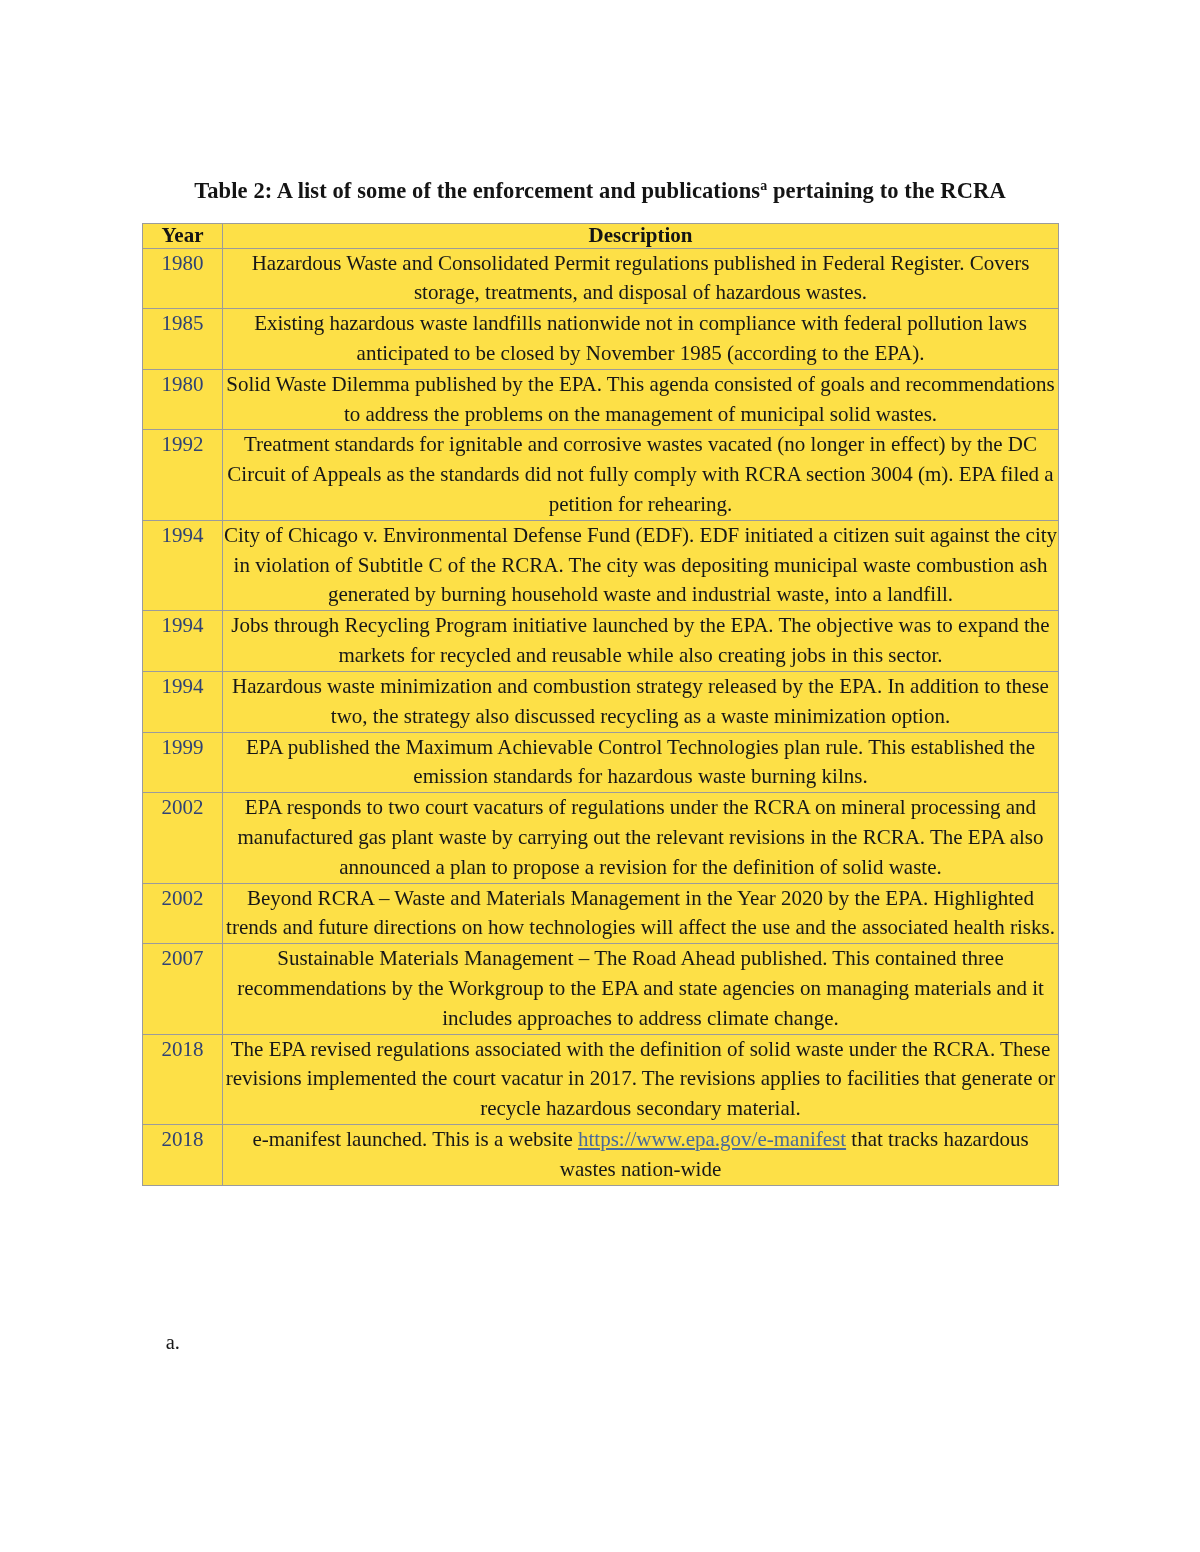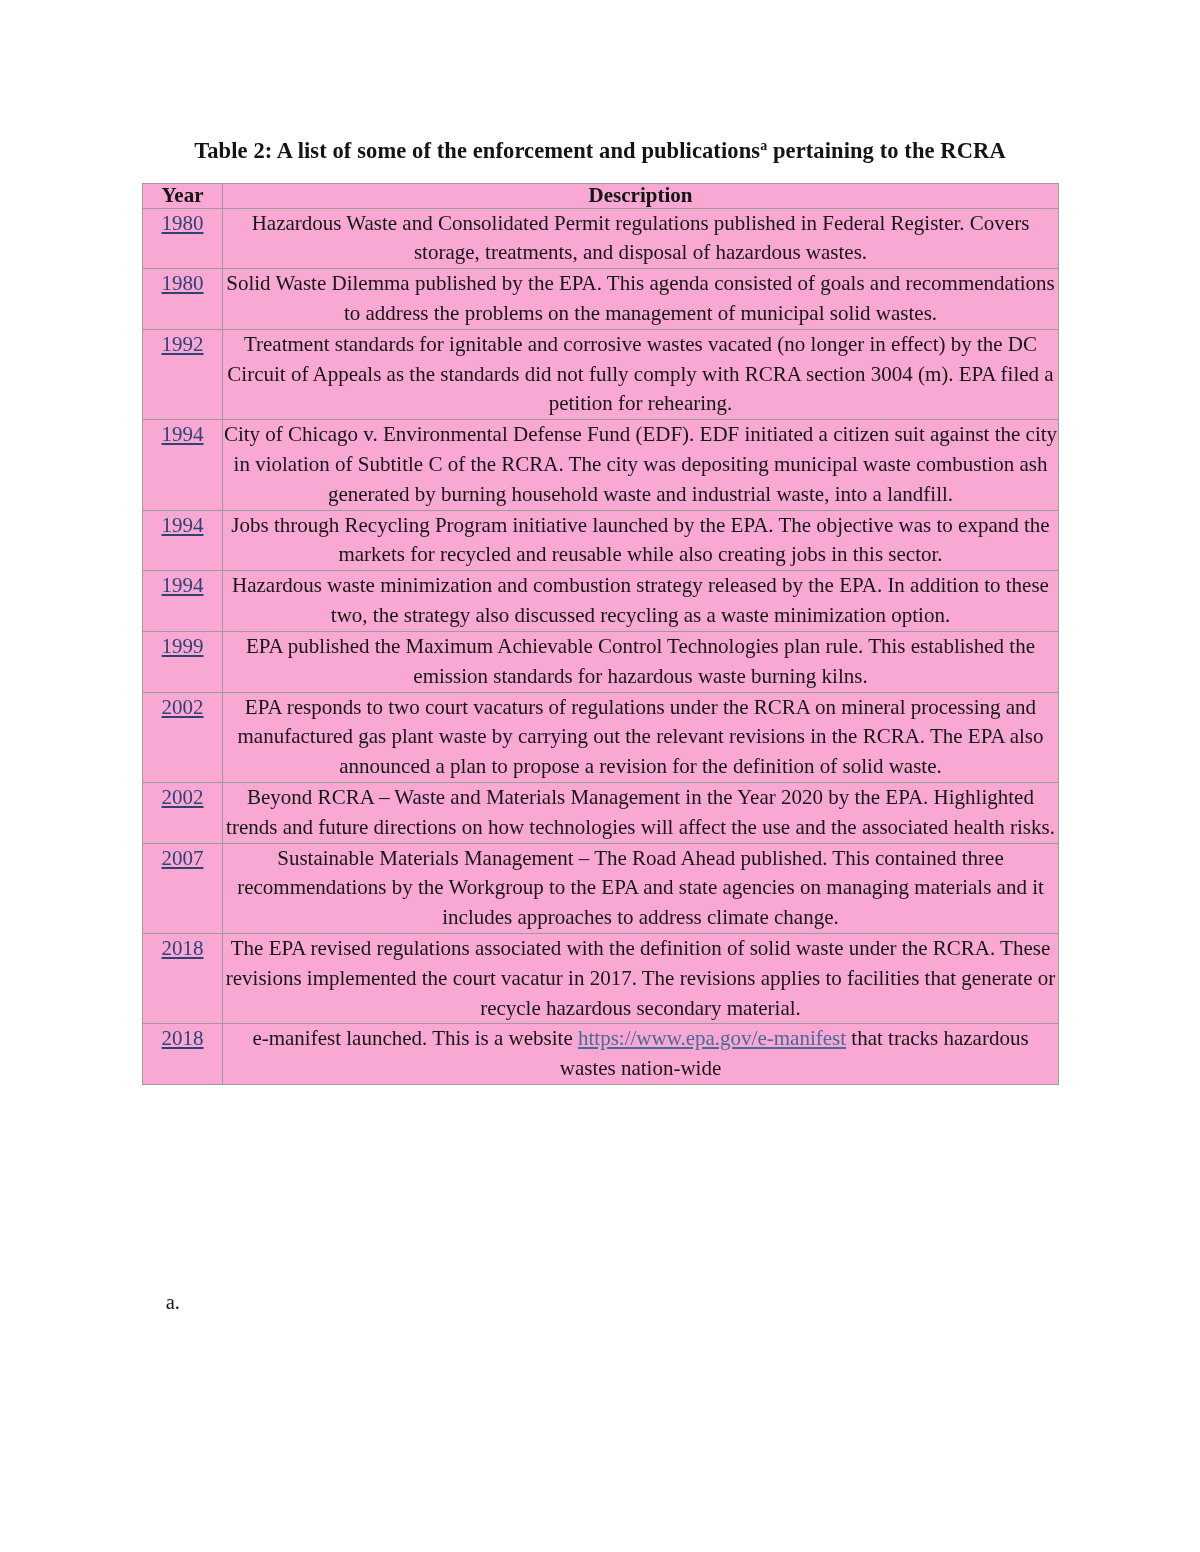--- a/index.html
+++ b/index.html
@@ -12,20 +12,21 @@
     height: 1552px;
     font-family: "Liberation Serif", "DejaVu Serif", serif;
     color: #1a1a1a;
     overflow: hidden;
   }
   .page {
     position: relative;
     width: 1200px;
     height: 1248px;
     background: #ffffff;
+    margin-top: 40px;
   }
   .table-title {
     position: absolute;
     top: 138px;
     left: 142px;
     width: 916px;
     text-align: center;
     font-size: 22.5px;
     font-weight: bold;
     letter-spacing: 0.1px;
@@ -40,21 +41,21 @@
   .tbl-wrap {
     position: absolute;
     top: 183px;
     left: 142px;
     width: 916px;
   }
   table.rcra {
     border-collapse: collapse;
     width: 916px;
     table-layout: fixed;
-    background: #f9a8d4;
+    background: #fde047;
   }
   table.rcra col.c-year { width: 80px; }
   table.rcra col.c-desc { width: 836px; }
 
   table.rcra th, table.rcra td {
     border: 1px solid #9b9b9b;
     vertical-align: top;
     padding: 0;
   }
   th.hdr-year, th.hdr-desc {
@@ -65,21 +66,20 @@
     line-height: 1.12;
     color: #141414;
   }
   td.year-cell {
     text-align: center;
     padding: 3px 0 6px 0;
   }
   .year-link {
     font-size: 21px;
     color: #2f4275;
-    text-decoration: underline;
     text-underline-offset: 2px;
     cursor: pointer;
     line-height: 1.42;
   }
   td.desc-cell {
     padding: 3px 10px 6px 12px;
     font-size: 21px;
     line-height: 1.42;
     color: #171717;
     text-align: center;
@@ -137,20 +137,24 @@
           <th class="hdr-year">Year</th>
           <th class="hdr-desc">Description</th>
         </tr>
       </thead>
       <tbody id="tbody">
           <tr>
             <td class="year-cell"><span class="year-link">1980</span></td>
             <td class="desc-cell"><span>Hazardous Waste and Consolidated Permit regulations published in Federal Register. Covers storage, treatments, and disposal of hazardous wastes.</span></td>
           </tr>
           <tr>
+            <td class="year-cell"><span class="year-link">1985</span></td>
+            <td class="desc-cell"><span>Existing hazardous waste landfills nationwide not in compliance with federal pollution laws anticipated to be closed by November 1985 (according to the EPA).</span></td>
+          </tr>
+          <tr>
             <td class="year-cell"><span class="year-link">1980</span></td>
             <td class="desc-cell"><span class="it">Solid Waste Dilemma</span><span> published by the EPA.  This agenda consisted of goals and recommendations to address the problems on the management of municipal solid wastes.</span></td>
           </tr>
           <tr>
             <td class="year-cell"><span class="year-link">1992</span></td>
             <td class="desc-cell"><span>Treatment standards for ignitable and corrosive wastes vacated (no longer in effect) by the DC Circuit of Appeals as the standards did not fully comply with RCRA section 3004 (m).  EPA filed a petition for rehearing.</span></td>
           </tr>
           <tr>
             <td class="year-cell"><span class="year-link">1994</span></td>
             <td class="desc-cell"><span>City of Chicago v. Environmental Defense Fund (EDF).  EDF initiated a citizen suit against the city in violation of Subtitle C of the RCRA.  The city was depositing municipal waste combustion ash generated by burning household waste and industrial waste, into a landfill.</span></td>

